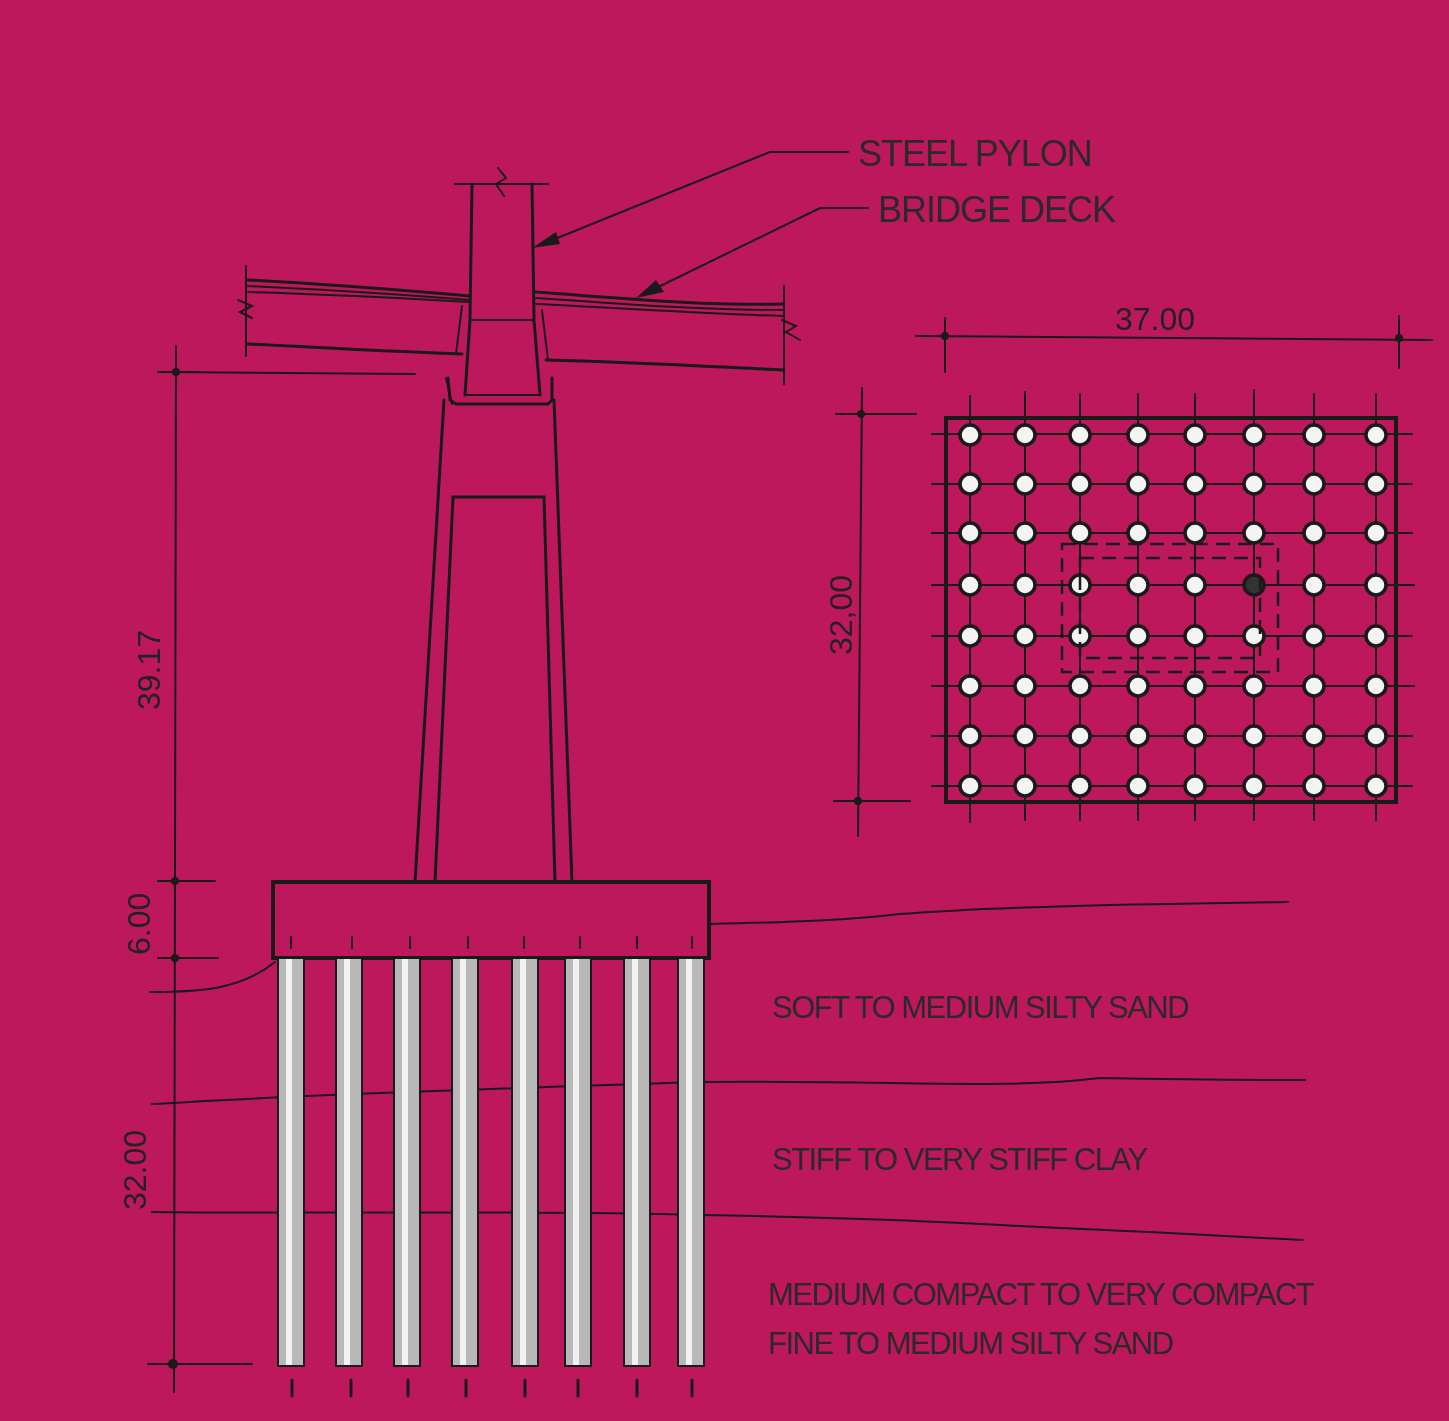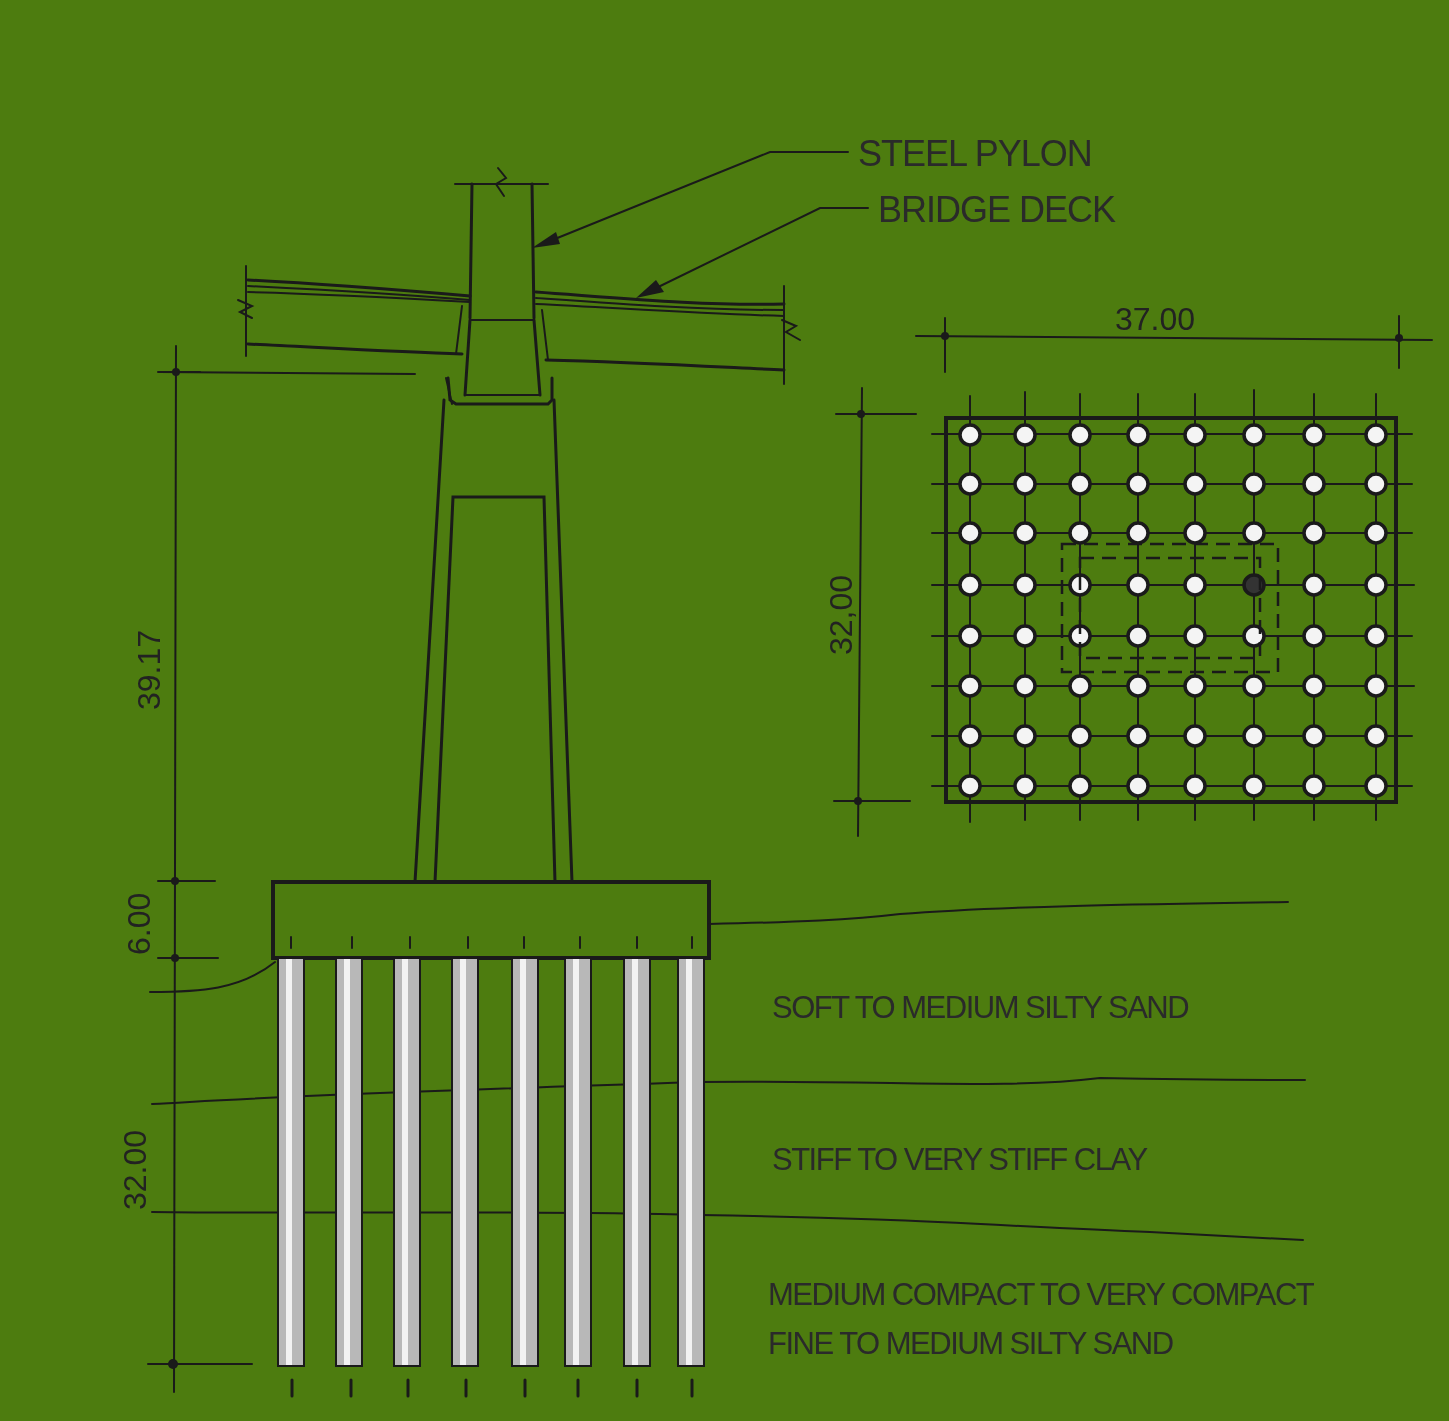--- a/index.html
+++ b/index.html
@@ -1,17 +1,17 @@
 <!DOCTYPE html>
 <html><head>
   <meta charset="utf-8">
   <style>
     html, body { margin: 0; padding: 0; background: #ffffff; }
     body { width: 1449px; height: 1421px; overflow: hidden; }
-    .canvas { position: relative; width: 1449px; height: 1421px; background: #4d7c0f; }
+    .canvas { position: relative; width: 1449px; height: 1421px; background: #be185d; }
     svg { position: absolute; left: 0; top: 0; }
     .ln { stroke: #1a1a1a; fill: none; stroke-linecap: round; }
     .thin { stroke-width: 2; }
     .med { stroke-width: 3; }
     .thick { stroke-width: 4; }
     .lbl { font-family: "Liberation Sans", sans-serif; fill: #2a2a2a; font-size: 36px; letter-spacing: -1px; }
     .soil { font-family: "Liberation Sans", sans-serif; fill: #2a2a2a; font-size: 31px; letter-spacing: -1.5px; }
     .dim { font-family: "Liberation Sans", sans-serif; fill: #222; font-size: 32px; }
     .pile-fill { fill: #b8b8b8; }
     .pile-hi { fill: #f2f2f2; }

